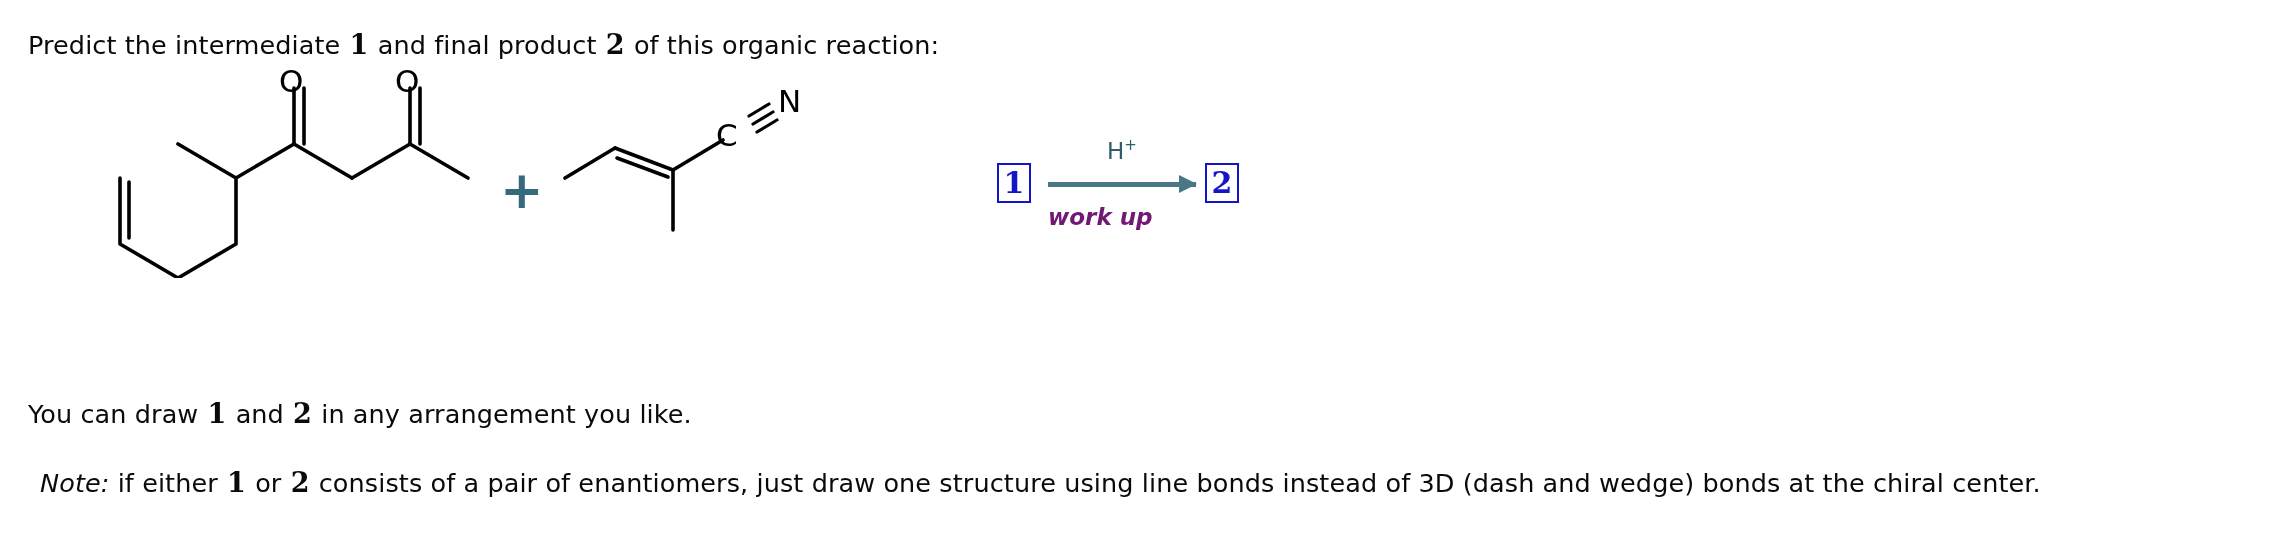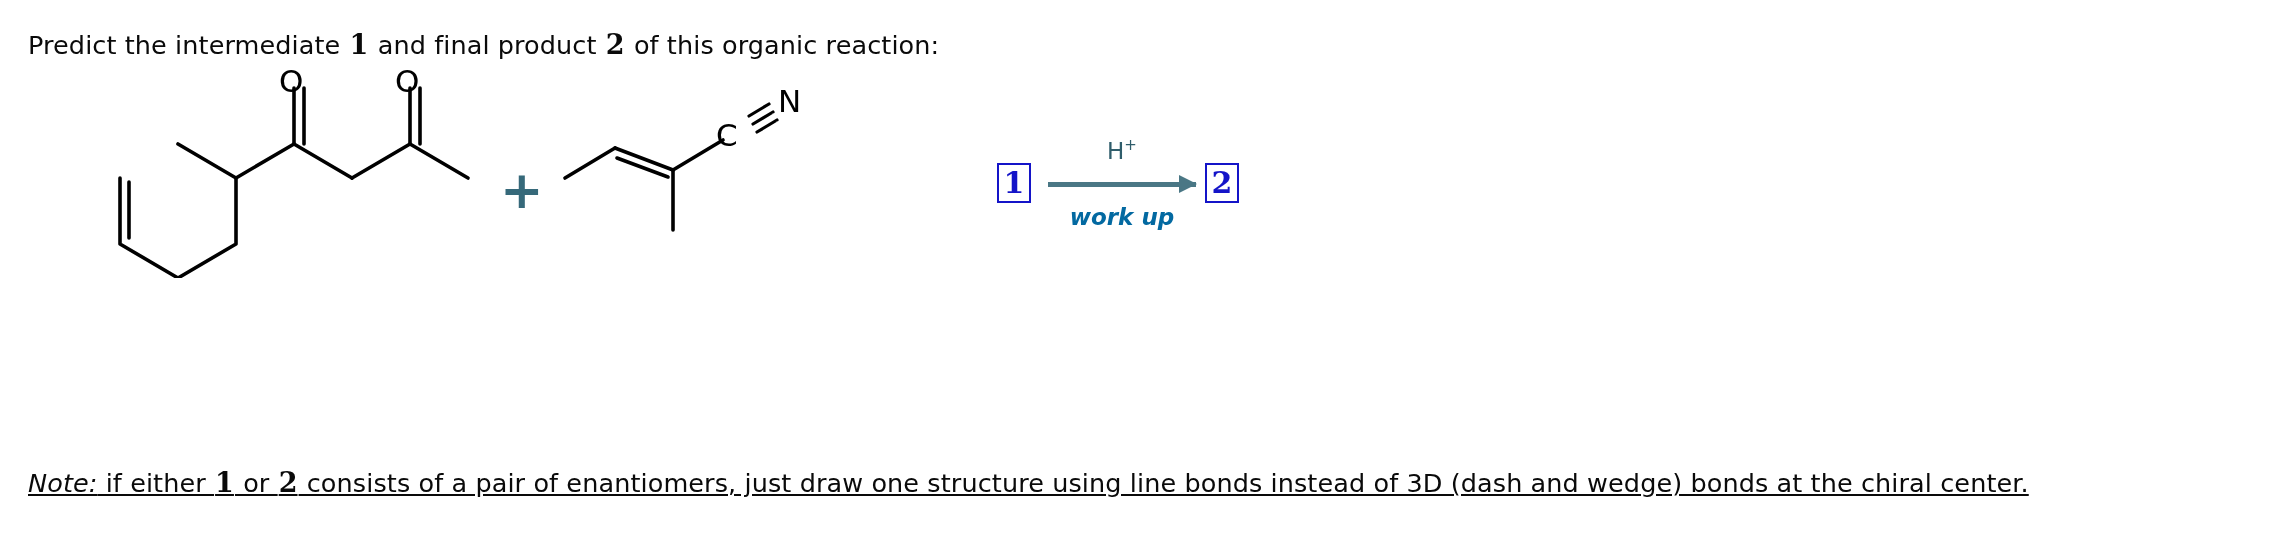--- a/index.html
+++ b/index.html
@@ -26,21 +26,21 @@
   .text-line {
     position: absolute;
     font-size: 25.5px;
     line-height: 1.25;
     color: #0a0a0a;
     white-space: nowrap;
     letter-spacing: 0.1px;
   }
   .prompt-line  { left: 28px; top: 28px; }
   .freedom-line { left: 28px; top: 397px; }
-  .note-line    { left: 28px; top: 466px; text-decoration: underline; }
+  .note-line    { left: 40px; top: 466px; }
 
   .ref {
     font-family: "DejaVu Serif", "Liberation Serif", serif;
     font-weight: bold;
     font-size: 27px;
     padding: 0 1px;
   }
   .note-label {
     font-style: italic;
   }
@@ -77,26 +77,26 @@
     width: 100%;
     text-align: center;
     top: -34px;
     font-size: 23px;
     color: #2f5d6b;
     white-space: nowrap;
   }
   .reagent-below {
     position: absolute;
     width: 100%;
-    text-align: center;
+    text-align: left;
     top: 34px;
     font-size: 23px;
     font-style: italic;
     font-weight: bold;
-    color: #0369a1;
+    color: #701a75;
     white-space: nowrap;
   }
   .sup {
     font-size: 15px;
     vertical-align: super;
   }
 
   .arrow-1 { left: 840px; width: 148px; }
   .arrow-2 { left: 1048px; width: 148px; }
 
@@ -219,18 +219,21 @@
     </div>
     <div class="arrow-line"></div>
     <div class="arrow-head"></div>
     <div class="reagent-below">
       <span>work up</span>
     </div>
   </div>
 
   <div class="boxed-label box-2">2</div>
 
+  <div class="text-line freedom-line">
+    <span>You can draw </span><span class="ref">1</span><span> and </span><span class="ref">2</span><span> in any arrangement you like.</span>
+  </div>
 
   <div class="text-line note-line">
     <span class="note-label">Note:</span><span> if either </span><span class="ref">1</span><span> or </span><span class="ref">2</span><span> consists of a pair of enantiomers, just draw one structure using line bonds instead of 3D (dash and wedge) bonds at the chiral center.</span>
   </div>
 
 </div>
 
 </body></html>

